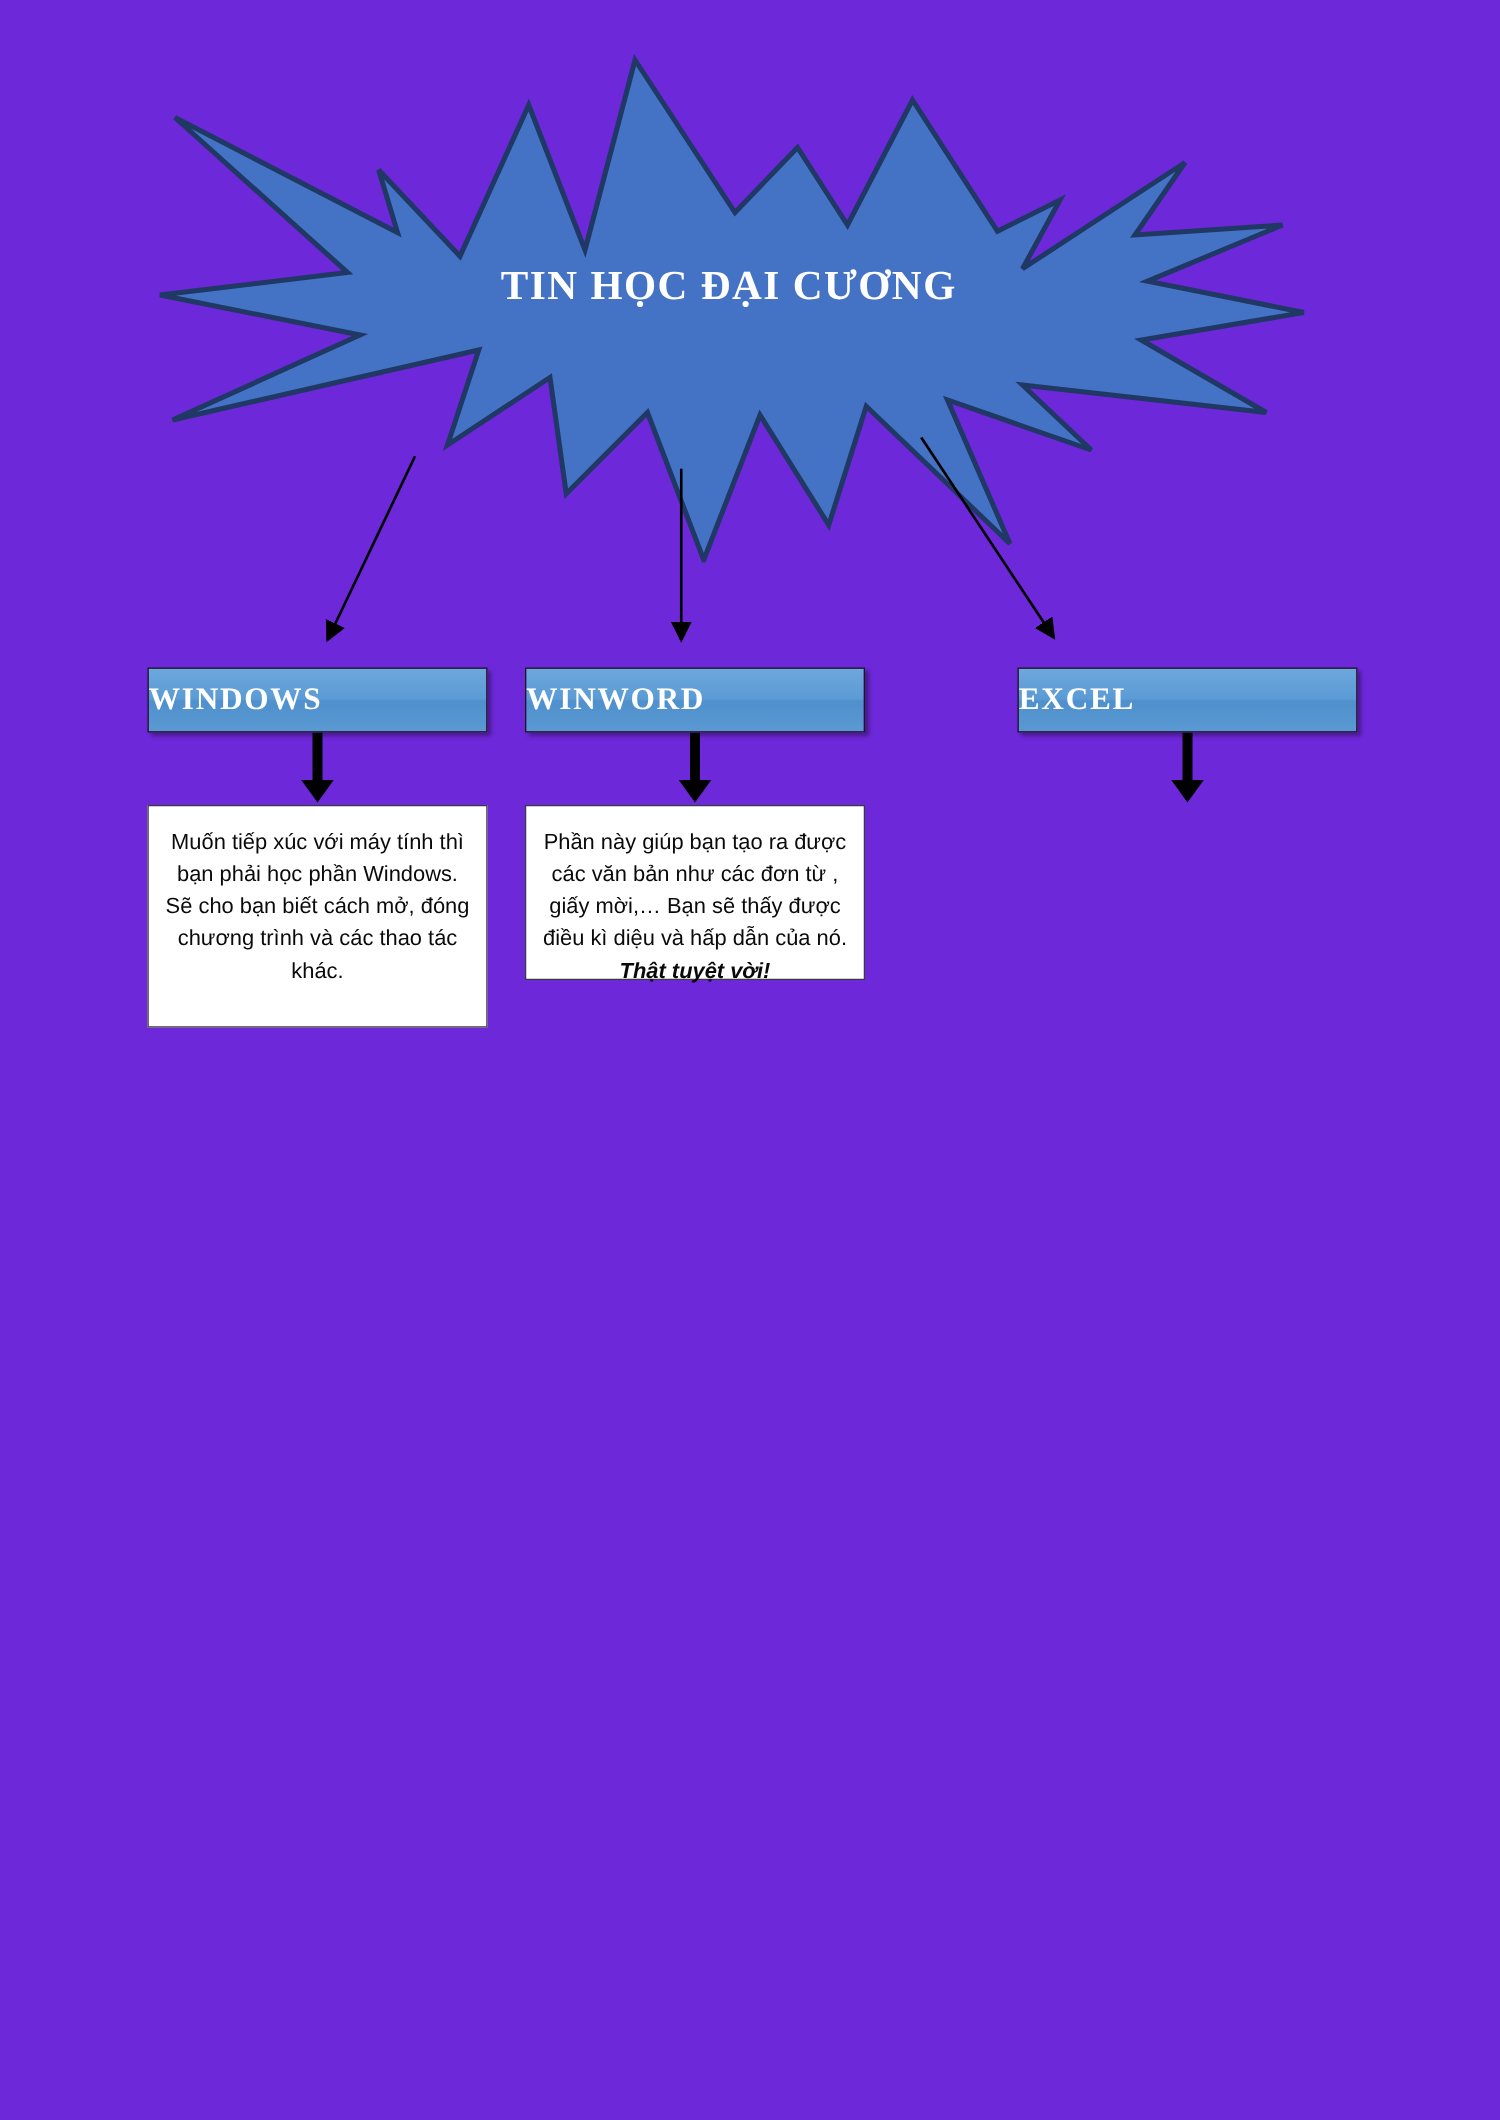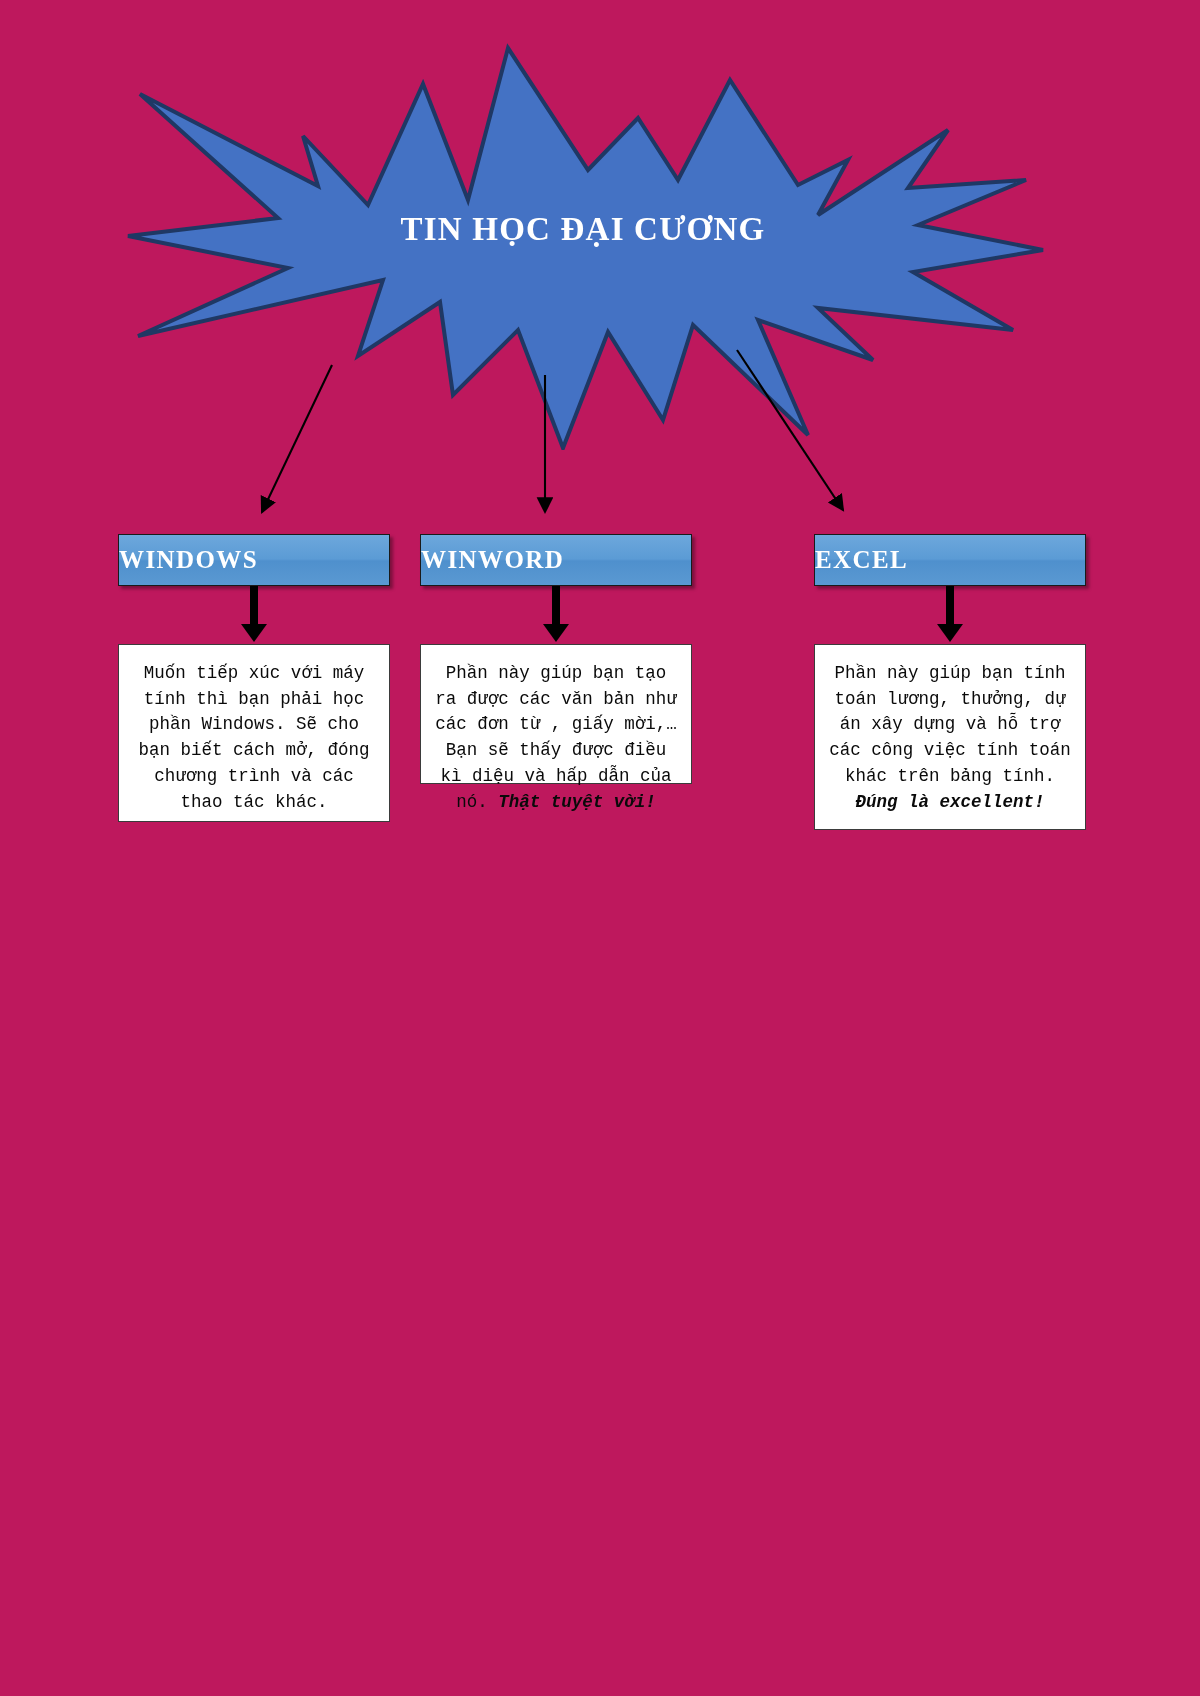--- a/index.html
+++ b/index.html
@@ -12,21 +12,21 @@
     height: 1696px;
     position: relative;
     font-family: "Liberation Serif", "DejaVu Serif", serif;
     overflow: hidden;
   }
 
   #page {
     position: relative;
     width: 1200px;
     height: 1696px;
-    background: #be185d;
+    background: #6d28d9;
   }
 
   
   #starburst-wrap {
     position: absolute;
     left: 118px;
     top: 40px;
     width: 930px;
     height: 410px;
   }
@@ -109,21 +109,21 @@
     background: #ffffff;
     padding: 16px 13px 14px 13px;
     min-height: 140px;
   }
   .body-box p {
     margin: 0;
     text-align: center;
     font-size: 17.5px;
     line-height: 1.47;
     color: #0a0a0a;
-    font-family: Liberation Mono, monospace;
+    font-family: Liberation Sans, sans-serif;
   }
   .body-box .emph {
     font-weight: bold;
     font-style: italic;
   }
 
   
   #col-windows .body-box { height: 178px; }
   #col-winword .body-box { height: 140px; }
   #col-excel   .body-box { height: 186px; }
@@ -193,20 +193,15 @@
   <div class="column" id="col-excel">
     <div class="header-box">
       <span>EXCEL</span>
     </div>
     <div class="thick-arrow">
       <svg width="34" height="58" viewBox="0 0 34 58" xmlns="http://www.w3.org/2000/svg">
         <rect x="13" y="0" width="8" height="40" fill="#000000"></rect>
         <polygon points="4,38 30,38 17,56" fill="#000000"></polygon>
       </svg>
     </div>
-    <div class="body-box">
-      <p>
-        <span>Phần này giúp bạn tính toán lương, thưởng, dự án xây dựng và hỗ trợ các công việc tính toán khác trên bảng tính. </span><span class="emph">Đúng là excellent!</span>
-      </p>
-    </div>
   </div>
 
 </div>
 
 </body></html>

